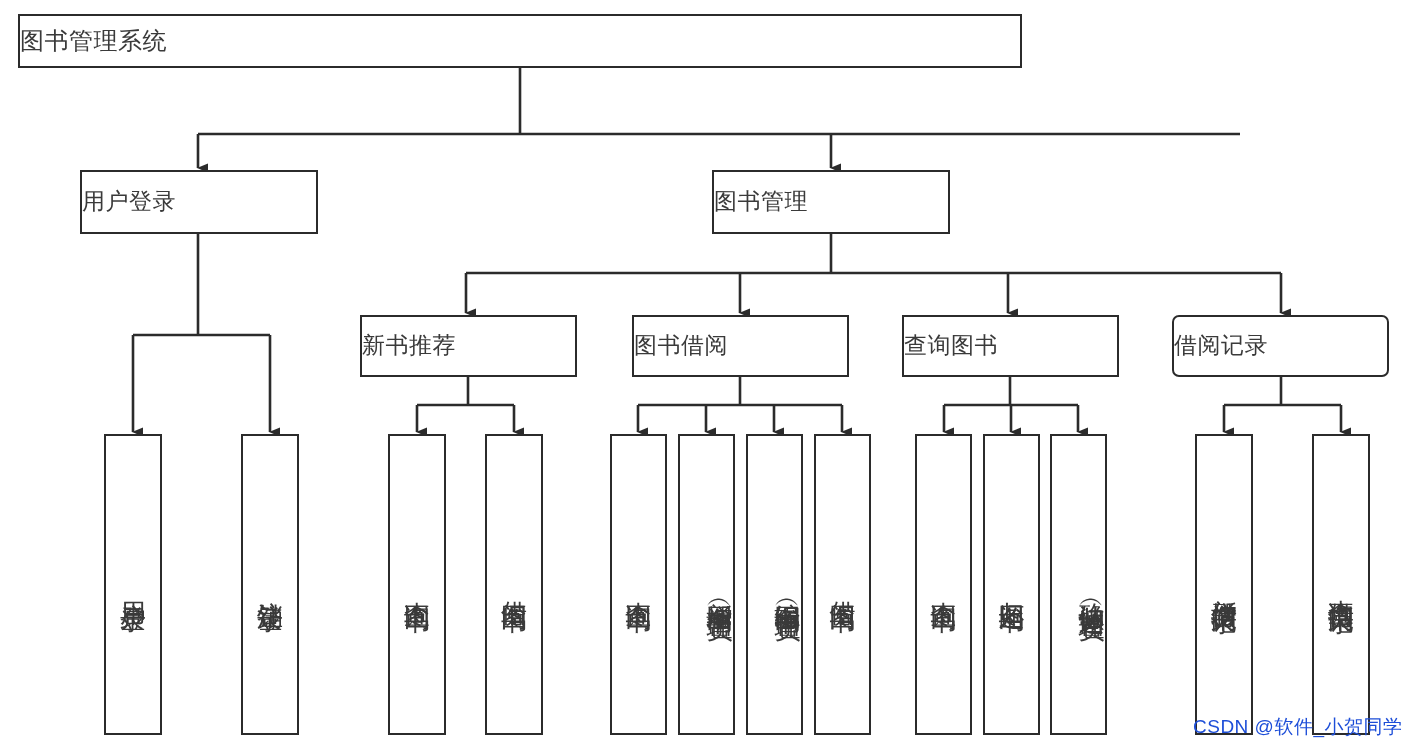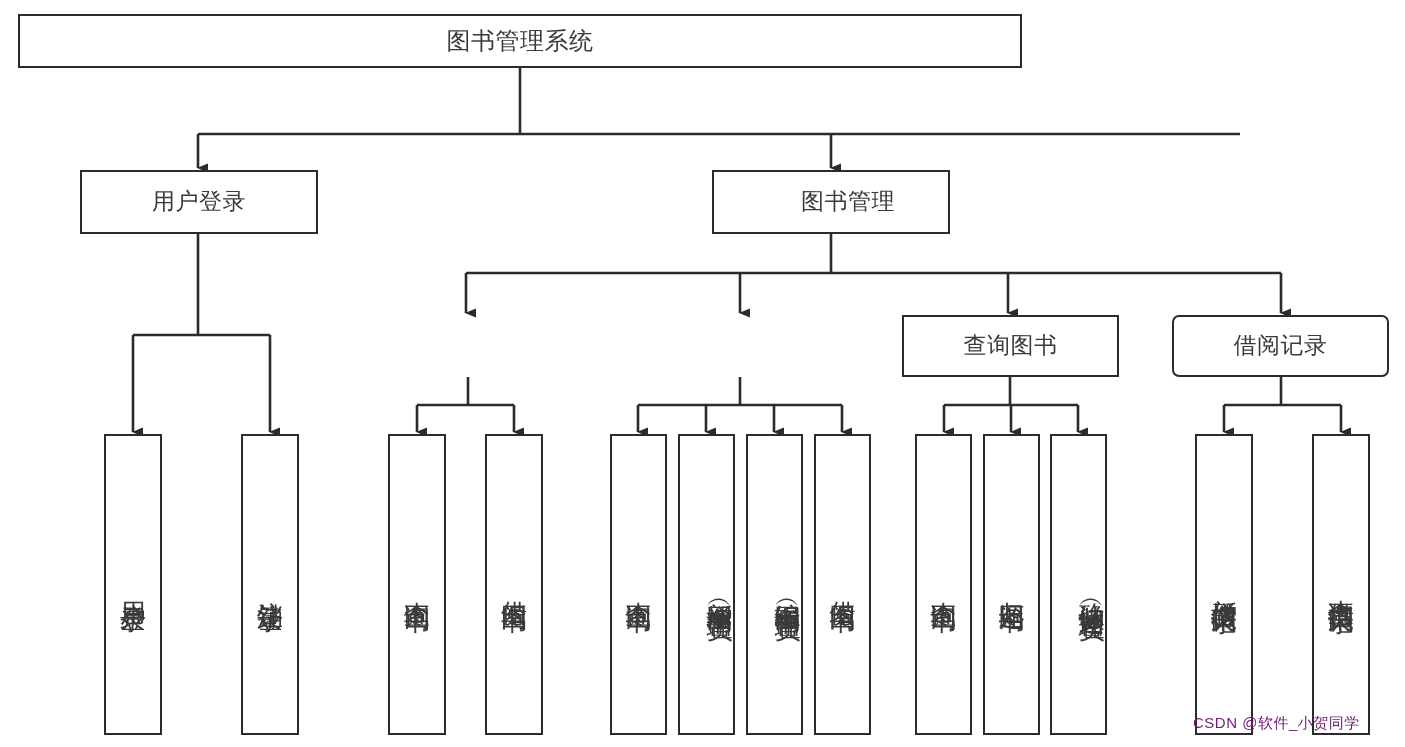--- a/index.html
+++ b/index.html
@@ -26,21 +26,21 @@
     height: 747px;
     pointer-events: none;
   }
   .node {
     position: absolute;
     box-sizing: border-box;
     border: 2.5px solid #2b2b2b;
     background: #ffffff;
     display: flex;
     align-items: center;
-    justify-content: center;
+    justify-content: flex-start;
     color: #333333;
     z-index: 2;
   }
   .node .lbl {
     display: block;
     text-align: center;
     line-height: 1.28;
     color: #3a3a3a;
   }
   
@@ -66,22 +66,22 @@
     display: flex;
     align-items: center;
     justify-content: center;
   }
   .node.v.tall .lbl {
     align-items: flex-start;
     padding-top: 6px;
   }
   .watermark {
     position: absolute;
-    font-size: 15px;
-    color: #701a75;
+    font-size: 19px;
+    color: #1d4ed8;
     white-space: nowrap;
     z-index: 5;
     letter-spacing: 0.5px;
   }
 </style>
 </head>
 <body>
 
 <div id="canvas">
 
@@ -137,24 +137,30 @@
     </g>
   </svg>
 
   <div class="node h root" style="left:18px; top:14px; width:1004px; height:54px;">
     <span class="lbl">图书管理系统</span>
   </div>
 
   <div class="node h" style="left:80px; top:170px; width:238px; height:64px;">
     <span class="lbl">用户登录</span>
   </div>
-  <div class="node h" style="left:712px; top:170px; width:238px; height:64px;padding-left:34px;">
+  <div class="node h" style="left:712px; top:170px; width:238px; height:64px;">
     <span class="lbl">图书管理</span>
   </div>
 
+  <div class="node h" style="left:360px; top:315px; width:217px; height:62px;">
+    <span class="lbl">新书推荐</span>
+  </div>
+  <div class="node h" style="left:632px; top:315px; width:217px; height:62px;">
+    <span class="lbl">图书借阅</span>
+  </div>
   <div class="node h" style="left:902px; top:315px; width:217px; height:62px;">
     <span class="lbl">查询图书</span>
   </div>
   <div class="node h" style="left:1172px; top:315px; width:217px; height:62px;border-radius:7px;">
     <span class="lbl">借阅记录</span>
   </div>
 
   <div class="node v" style="left:104px; top:434px; width:58px; height:301px;">
     <span class="lbl">用户登录</span>
   </div>

